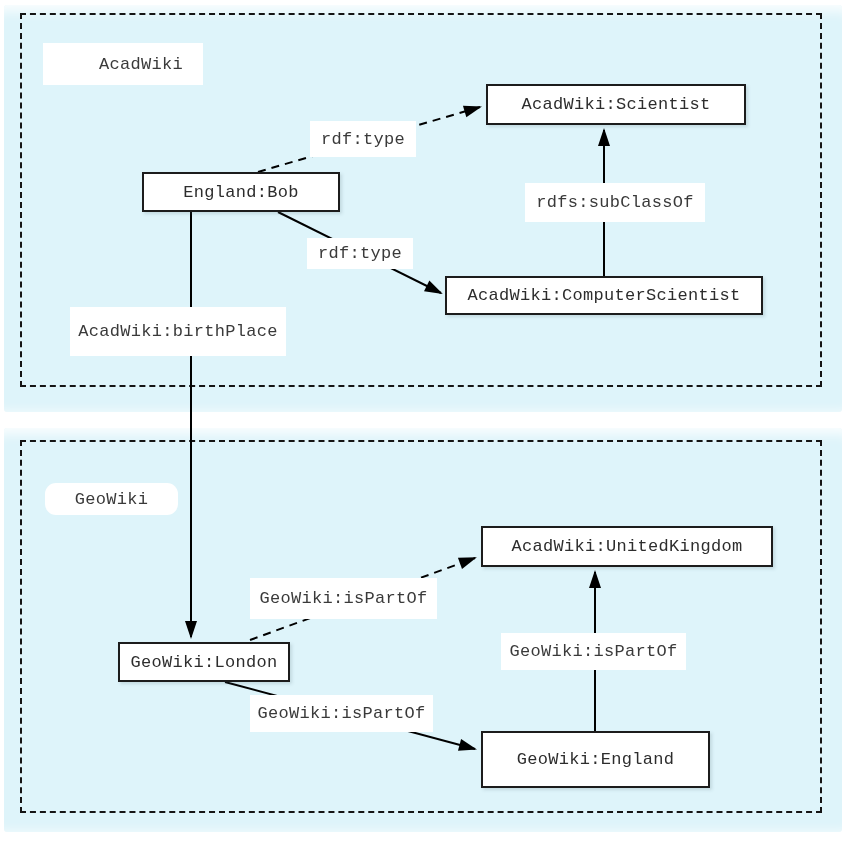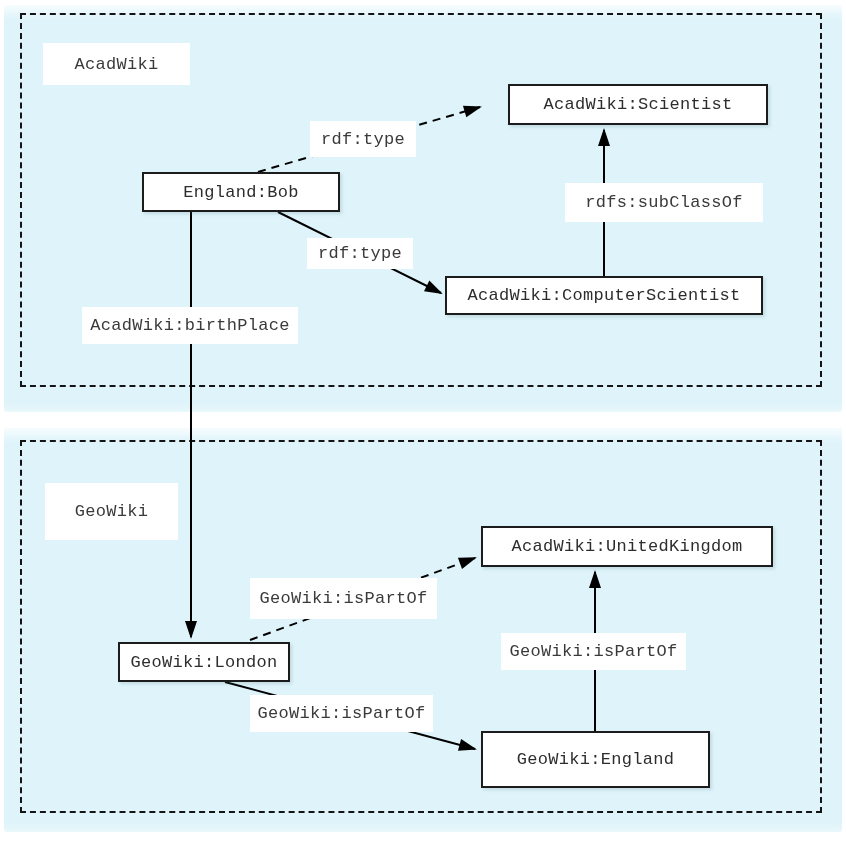--- a/index.html
+++ b/index.html
@@ -85,31 +85,31 @@
     </defs>
     <line class="edge-line dashed" x1="258" y1="172" x2="480" y2="107" marker-end="url(#arrow)"></line>
     <line class="edge-line" x1="278" y1="212" x2="441" y2="293" marker-end="url(#arrow)"></line>
     <line class="edge-line" x1="604" y1="276" x2="604" y2="130" marker-end="url(#arrow)"></line>
     <line class="edge-line" x1="191" y1="212" x2="191" y2="637" marker-end="url(#arrow)"></line>
     <line class="edge-line dashed" x1="250" y1="640" x2="475" y2="558" marker-end="url(#arrow)"></line>
     <line class="edge-line" x1="225" y1="682" x2="475" y2="749" marker-end="url(#arrow)"></line>
     <line class="edge-line" x1="595" y1="731" x2="595" y2="572" marker-end="url(#arrow)"></line>
   </svg>
 
-  <div class="section-title" style="left:43px; top:43px; width:147px; height:42px;">AcadWiki</div>
-  <div class="section-title" style="left:45px; top:483px; width:133px; height:57px;">GeoWiki</div>
+  <div class="section-title" style="left:43px; top:43px; width:124px; height:42px;padding-left:36px;">AcadWiki</div>
+  <div class="section-title" style="left:45px; top:483px; width:133px; height:32px;border-radius:11px;">GeoWiki</div>
 
   <div class="edge-label" style="left:310px; top:121px; width:106px; height:36px;">rdf:type</div>
   <div class="edge-label" style="left:307px; top:238px; width:106px; height:31px;">rdf:type</div>
-  <div class="edge-label" style="left:525px; top:183px; width:198px; height:39px;margin-left:40px;">rdfs:subClassOf</div>
-  <div class="edge-label" style="left:82px; top:307px; width:216px; height:37px;">AcadWiki:birthPlace</div>
+  <div class="edge-label" style="left:525px; top:183px; width:180px; height:39px;">rdfs:subClassOf</div>
+  <div class="edge-label" style="left:70px; top:307px; width:216px; height:49px;">AcadWiki:birthPlace</div>
   <div class="edge-label" style="left:250px; top:578px; width:187px; height:41px;">GeoWiki:isPartOf</div>
   <div class="edge-label" style="left:250px; top:695px; width:183px; height:37px;">GeoWiki:isPartOf</div>
   <div class="edge-label" style="left:501px; top:633px; width:185px; height:37px;">GeoWiki:isPartOf</div>
 
   <div class="node" style="left:142px; top:172px; width:198px; height:40px;">England:Bob</div>
-  <div class="node" style="left:486px; top:84px; width:260px; height:41px;margin-left:22px;">AcadWiki:Scientist</div>
+  <div class="node" style="left:486px; top:84px; width:260px; height:41px;">AcadWiki:Scientist</div>
   <div class="node" style="left:445px; top:276px; width:318px; height:39px;">AcadWiki:ComputerScientist</div>
   <div class="node" style="left:118px; top:642px; width:172px; height:40px;">GeoWiki:London</div>
   <div class="node" style="left:481px; top:526px; width:292px; height:41px;">AcadWiki:UnitedKingdom</div>
   <div class="node" style="left:481px; top:731px; width:229px; height:57px;">GeoWiki:England</div>
 
 </div>
 
 </body></html>

